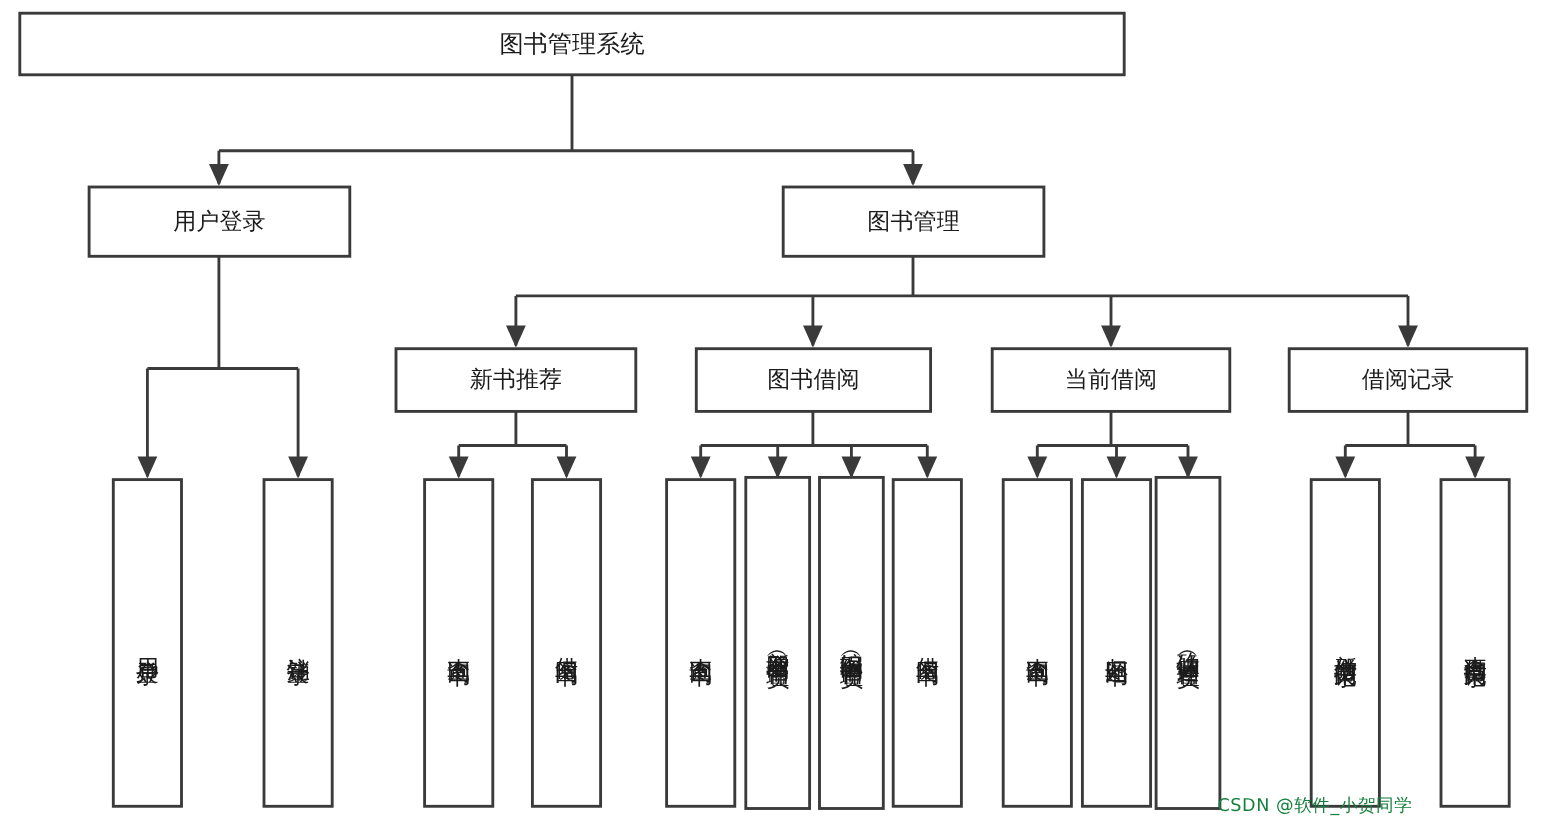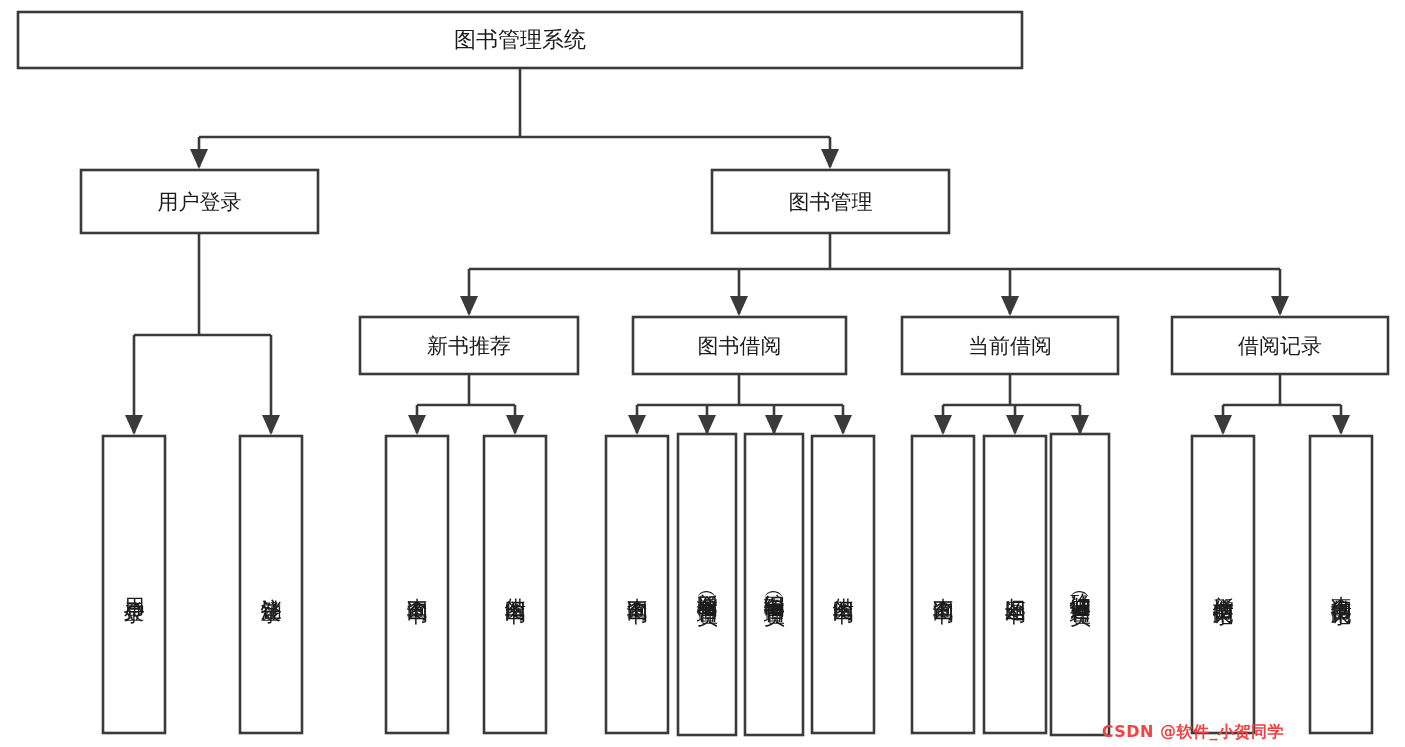--- a/index.html
+++ b/index.html
@@ -65,25 +65,24 @@
     white-space: nowrap;
     text-align: center;
     pointer-events: none;
   }
   .watermark {
     position: absolute;
     right: 10px;
     bottom: 4px;
     font-family: "DejaVu Sans", "Liberation Sans", sans-serif;
     font-size: 16px;
-    color: #ef4444;
+    color: #15803d;
     letter-spacing: 0.5px;
     white-space: nowrap;
     pointer-events: none;
-    font-weight: bold;
   }
 </style>
 </head>
 <body>
 
 <div id="diagram-root">
 
   <svg class="diagram-canvas" viewBox="0 0 1405 747">
     <g id="edges-layer">
         <g>

